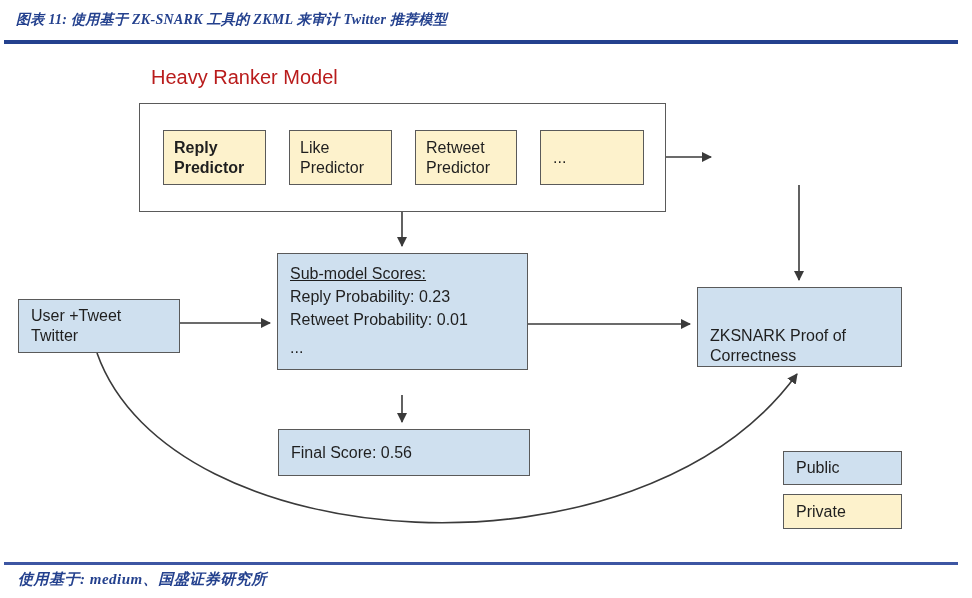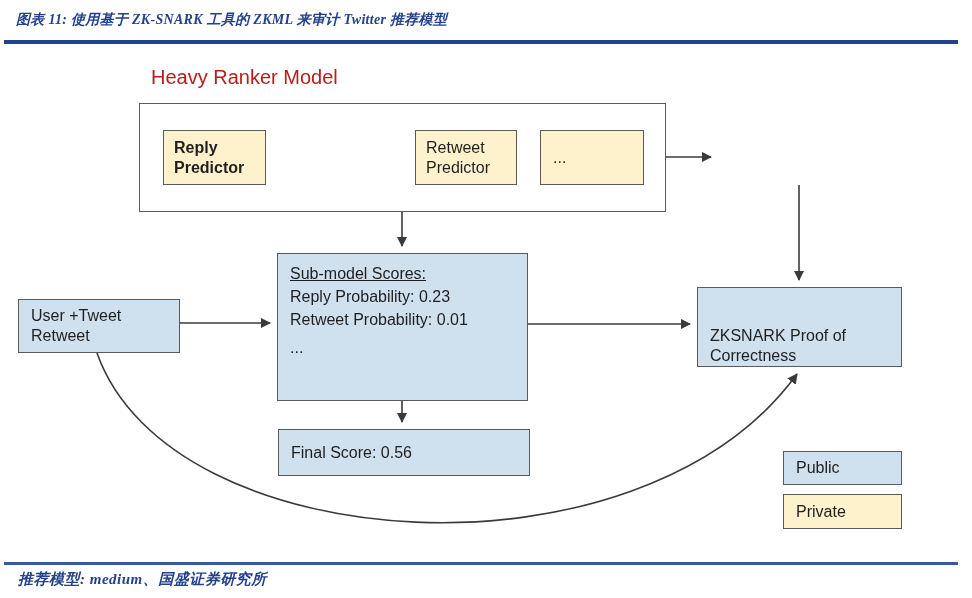--- a/index.html
+++ b/index.html
@@ -66,33 +66,36 @@
     </g>
   </svg>
 
   <div class="abs ranker-label">Heavy Ranker Model</div>
 
   <div class="abs box outer" style="left:139px;top:103px;width:527px;height:109px;"></div>
 
   <div class="abs box yellow pad" style="left:163px;top:130px;width:103px;height:55px;font-weight:bold;">
     <span>Reply Predictor</span>
   </div>
+  <div class="abs box yellow pad" style="left:289px;top:130px;width:103px;height:55px;">
+    <span>Like Predictor</span>
+  </div>
   <div class="abs box yellow pad" style="left:415px;top:130px;width:102px;height:55px;">
     <span>Retweet Predictor</span>
   </div>
   <div class="abs box yellow pad12" style="left:540px;top:130px;width:104px;height:55px;">
     <span>...</span>
   </div>
 
 
   <div class="abs box blue pad12" style="left:18px;top:299px;width:162px;height:54px;">
-    <span>User +Tweet Retweet</span>
+    <span>User +Tweet Twitter</span>
   </div>
 
-  <div class="abs box blue submodel" style="left:277px;top:253px;width:251px;height:148px;">
+  <div class="abs box blue submodel" style="left:277px;top:253px;width:251px;height:117px;">
     <span class="line title">Sub-model Scores:</span>
     <span class="line">Reply Probability: 0.23</span>
     <span class="line">Retweet Probability: 0.01</span>
     <span class="line" style="margin-top:5px;">...</span>
   </div>
 
   <div class="abs box blue pad12" style="left:697px;top:287px;width:205px;height:80px;align-items:flex-end;">
     <span>ZKSNARK Proof of Correctness</span>
   </div>
 
@@ -101,15 +104,15 @@
   </div>
 
   <div class="abs box blue pad12" style="left:783px;top:451px;width:119px;height:34px;">
     <span>Public</span>
   </div>
   <div class="abs box yellow pad12" style="left:783px;top:494px;width:119px;height:35px;">
     <span>Private</span>
   </div>
 
   <div class="abs rule-bottom"></div>
-  <div class="abs fig-source">推荐模型: medium、国盛证券研究所</div>
+  <div class="abs fig-source">使用基于: medium、国盛证券研究所</div>
 
 </div>
 
 </body></html>

